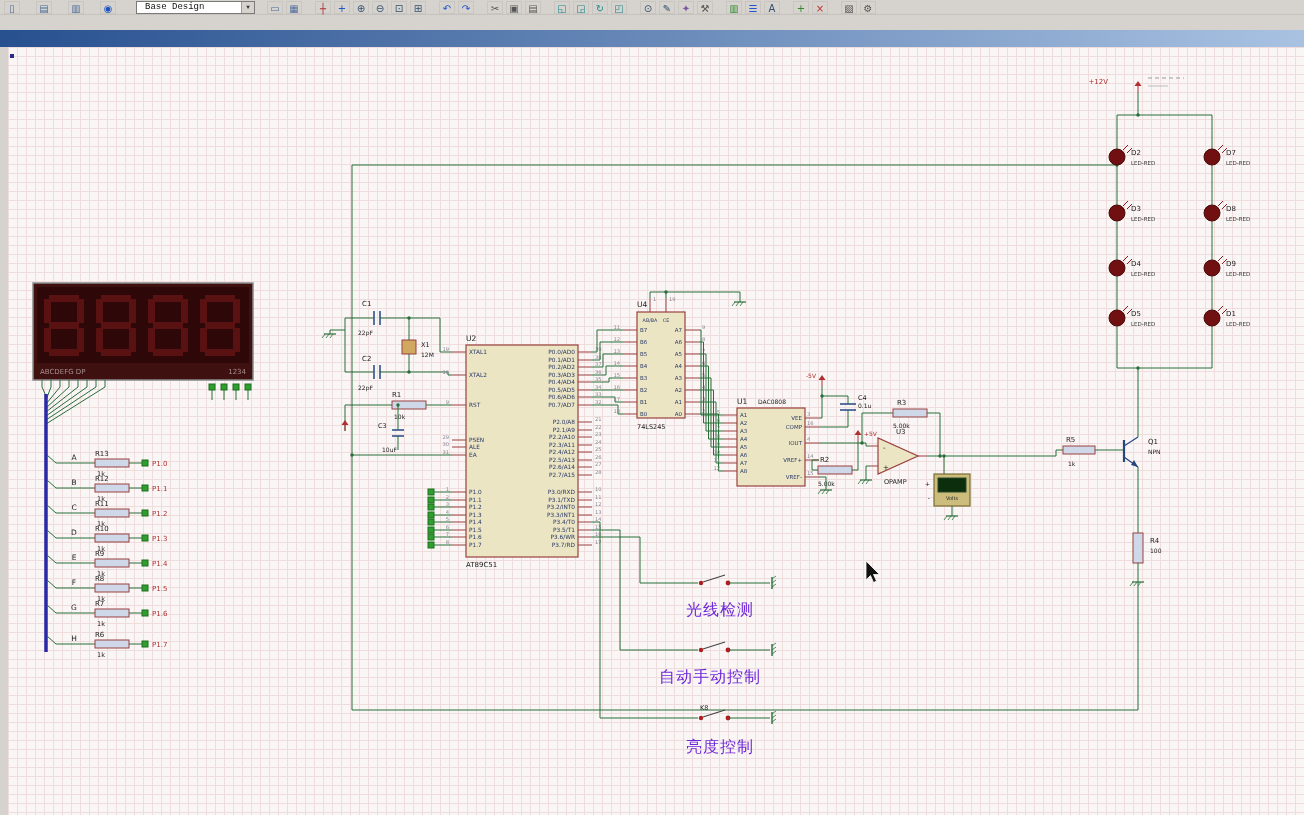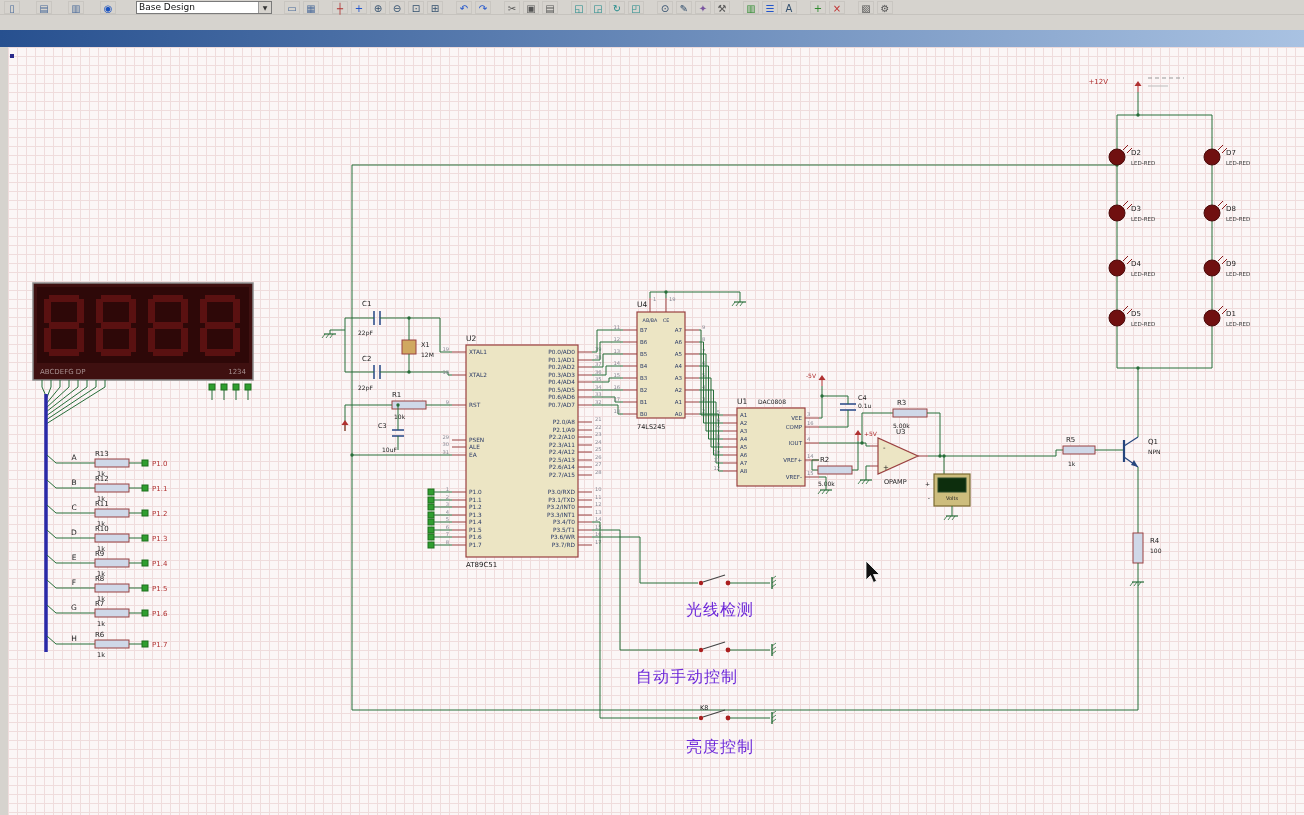--- a/index.html
+++ b/index.html
@@ -2,21 +2,21 @@
 <html><head>
 <meta charset="utf-8">
 <style>
   html,body{margin:0;padding:0;background:#d6d3ce;}
   #app{position:relative;width:1304px;height:815px;overflow:hidden;background:#d6d3ce;font-family:"DejaVu Sans",sans-serif;}
   .toolbar{position:absolute;top:0;left:0;width:100%;height:15px;background:#d6d3ce;display:flex;align-items:center;padding-left:4px;box-sizing:border-box;z-index:10;border-bottom:1px solid #c6c3be;}
   .icon-group{display:flex;align-items:center;}
   .ticon{display:inline-block;width:16px;height:13px;font-size:10px;line-height:13px;text-align:center;margin-right:3px;background:#d6d3ce;border:1px solid rgba(0,0,0,0.06);box-sizing:border-box;cursor:default;user-select:none;}
   #file-icons .ticon{margin-right:16px;}
   .tsep{display:inline-block;width:10px;height:13px;}
-  .combo{height:13px;background:#ffffff;border:1px solid #7a7a7a;display:flex;align-items:center;width:136px;margin:0 12px 0 4px;font-size:9px;color:#111;padding-left:2px;box-sizing:border-box;}
+  .combo{height:13px;background:#ffffff;border:1px solid #7a7a7a;display:flex;align-items:center;width:119px;margin:0 12px 0 4px;font-size:9px;color:#111;padding-left:8px;box-sizing:border-box;font-family:Liberation Mono, monospace;}
   .combo-arrow{margin-left:auto;width:12px;height:11px;background:#d6d3ce;border-left:1px solid #9a9a9a;font-size:6px;text-align:center;line-height:11px;color:#333;}
   .toolbar-gap{position:absolute;top:15px;left:0;width:100%;height:15px;background:#d6d3ce;z-index:10;}
   .titlebar{position:absolute;top:30px;left:0;width:100%;height:17px;background:linear-gradient(to right,#27508f,#a9c2e2);z-index:10;}
   .canvas{position:absolute;top:47px;left:8px;right:0;bottom:0;background-color:#fbf6f6;
     background-image:linear-gradient(#efdcdc 1px,transparent 1px),linear-gradient(90deg,#efdcdc 1px,transparent 1px);
     background-size:9px 9px;z-index:1;}
   #schematic{position:absolute;top:0;left:0;z-index:5;}
   #schematic text{font-family:"DejaVu Sans",sans-serif;}
   .cjk{position:absolute;font-size:16px;color:#6d28d9;letter-spacing:1px;z-index:6;}
   #cursor{position:absolute;top:0;left:0;z-index:20;pointer-events:none;}
@@ -698,19 +698,19 @@
         <polyline points="730,718 770,718" fill="none" stroke="#276e39" stroke-width="1"></polyline>
         <line x1="772" y1="712" x2="772" y2="724" stroke="#276e39" stroke-width="1.4"></line>
         <line x1="772" y1="714" x2="776" y2="711" stroke="#276e39" stroke-width="0.8"></line>
         <line x1="772" y1="718" x2="776" y2="715" stroke="#276e39" stroke-width="0.8"></line>
         <line x1="772" y1="722" x2="776" y2="719" stroke="#276e39" stroke-width="0.8"></line>
         <text x="700" y="710" font-size="6.5" fill="#1a1a1a" text-anchor="start">K8</text>
       </g>
     </svg>
 
   <div class="cjk" style="left:686px;top:600px">光线检测</div>
-  <div class="cjk" style="left:636px;top:667px">自动手动控制</div>
+  <div class="cjk" style="left:659px;top:667px">自动手动控制</div>
   <div class="cjk" style="left:686px;top:737px">亮度控制</div>
 
   <svg id="cursor" width="1304" height="815">
     <path d="M866,561 L866,580 L870.5,575.5 L873.5,582.5 L876.5,581 L873.5,574.5 L879.5,574.5 Z" fill="#111" stroke="#fff" stroke-width="0.8"></path>
   </svg>
 </div>
 
 </body></html>

